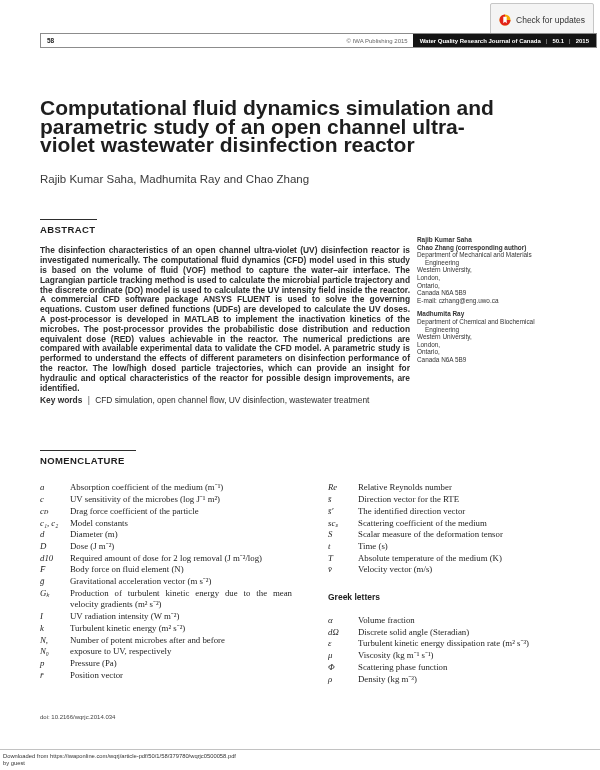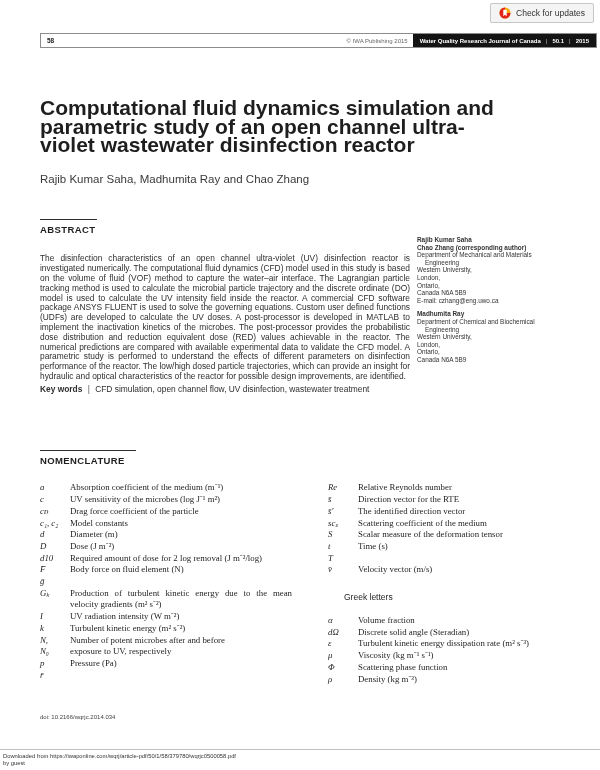--- a/index.html
+++ b/index.html
@@ -2,21 +2,21 @@
 <html><head>
 <meta charset="utf-8">
 <style>
   * { margin:0; padding:0; box-sizing:border-box; }
   html,body { background:#fff; }
   body { font-family:"Liberation Sans", sans-serif; color:#222; }
   .page { position:relative; width:600px; height:770px; background:#fff; overflow:hidden; margin:0 auto; }
 
   
   .check-btn { position:absolute; top:3px; right:6px; display:flex; align-items:center; gap:5px;
-    background:#f4f4f4; border:1px solid #c6c6c6; border-radius:2px; padding:3px 8px;
+    background:#f4f4f4; border:1px solid #c6c6c6; border-radius:2px; padding:10px 8px;
     font-size:8.5px; color:#333; cursor:pointer; }
   .check-btn svg { display:block; }
 
   
   .header-bar { position:absolute; top:33px; left:40px; width:557px; height:15px;
     border:1px solid #8c8c8c; display:flex; align-items:stretch; background:#fff; }
   .page-num { align-self:center; padding-left:6px; font-size:6.5px; font-weight:bold; color:#222; }
   .header-spacer { flex:1; }
   .copyright { align-self:center; font-size:6px; color:#666; margin-right:5px; }
   .journal-badge { background:#141414; color:#fff; display:flex; align-items:center; gap:5px;
@@ -27,21 +27,21 @@
   .title-block { position:absolute; top:99px; left:40px; width:462px; }
   .article-title { font-size:21px; line-height:18.5px; font-weight:bold; color:#1e1e1e; }
   .article-authors { margin-top:18px; font-size:11.5px; color:#3a3a3a; }
 
   .rule { height:1.4px; background:#2e2e2e; margin-bottom:4px; }
 
   
   .abstract { position:absolute; top:219px; left:40px; width:370px; }
   .abstract .rule { width:57px; }
   .section-heading { font-size:9.5px; font-weight:bold; letter-spacing:.4px; color:#1e1e1e; }
-  .abs-text { margin-top:19px; font-size:8.4px; line-height:9.8px; text-align:justify; color:#2e2e2e; }
+  .abs-text { margin-top:11px; font-size:8.4px; line-height:9.8px; text-align:justify; color:#2e2e2e;font-weight:bold; }
   .keywords { margin-top:3px; font-size:8.4px; line-height:9.8px; color:#2e2e2e; }
   .kw-label { font-weight:bold; }
   .kw-sep { padding:0 3px; color:#555; }
 
   
   .affils { position:absolute; top:236px; left:417px; width:180px;
     font-size:6.4px; line-height:7.6px; color:#333; }
   .affils .s-b { font-weight:bold; }
   .affils .s-i { padding-left:8px; }
   .affils .s-gap { height:6px; }
@@ -50,22 +50,22 @@
   .nomenclature { position:absolute; top:450px; left:40px; width:557px; }
   .nomenclature .rule { width:96px; }
   .nom-cols { display:flex; margin-top:16px; }
   .nom-col-left { width:252px; flex:none; }
   .nom-col-right { flex:1; padding-left:36px; }
   .nom-row { display:flex; font-family:"Liberation Serif", serif; font-size:8.8px;
     line-height:11.7px; color:#1f1f1f; }
   .nom-sym { width:30px; flex:none; font-style:italic; }
   .nom-def { flex:1; }
   .nom-col-left .nom-def { text-align:justify; }
-  .greek-heading { font-family:"Liberation Sans", sans-serif; font-size:8.5px; font-weight:normal;
-    color:#1e1e1e; margin:16px 16px 13px; }
+  .greek-heading { font-family:"Liberation Sans", sans-serif; font-size:8.5px; font-weight:bold;
+    color:#1e1e1e; margin:16px 0 13px; }
 
   .doi { position:absolute; top:714px; left:40px; font-size:6px; color:#444; }
 
   
   .footer { position:absolute; left:0; bottom:0; width:600px; border-top:1px solid #c2c2c2;
     padding:3px 0 3px 3px; font-size:5.8px; line-height:7px; color:#333; }
 </style>
 </head>
 <body>
 
@@ -190,20 +190,21 @@
             <span class="nom-def">Required amount of dose for 2 log removal (J m⁻²/log)</span>
           </div>
 
           <div class="nom-row">
             <span class="nom-sym">F̄</span>
             <span class="nom-def">Body force on fluid element (N)</span>
           </div>
 
           <div class="nom-row">
             <span class="nom-sym">ḡ</span>
+            <span class="nom-def">Gravitational acceleration vector (m s⁻²)</span>
           </div>
 
           <div class="nom-row">
             <span class="nom-sym">Gₖ</span>
             <span class="nom-def">Production of turbulent kinetic energy due to the mean velocity gradients (m² s⁻²)</span>
           </div>
 
           <div class="nom-row">
             <span class="nom-sym">I</span>
             <span class="nom-def">UV radiation intensity (W m⁻²)</span>
@@ -224,20 +225,21 @@
             <span class="nom-def">exposure to UV, respectively</span>
           </div>
 
           <div class="nom-row">
             <span class="nom-sym">p</span>
             <span class="nom-def">Pressure (Pa)</span>
           </div>
 
           <div class="nom-row">
             <span class="nom-sym">r̄</span>
+            <span class="nom-def">Position vector</span>
           </div>
 
       </div>
       <div class="nom-col-right">
         <div>
 
             <div class="nom-row">
               <span class="nom-sym">Re</span>
               <span class="nom-def">Relative Reynolds number</span>
             </div>
@@ -262,20 +264,21 @@
               <span class="nom-def">Scalar measure of the deformation tensor</span>
             </div>
 
             <div class="nom-row">
               <span class="nom-sym">t</span>
               <span class="nom-def">Time (s)</span>
             </div>
 
             <div class="nom-row">
               <span class="nom-sym">T</span>
+              <span class="nom-def">Absolute temperature of the medium (K)</span>
             </div>
 
             <div class="nom-row">
               <span class="nom-sym">v̄</span>
               <span class="nom-def">Velocity vector (m/s)</span>
             </div>
 
         </div>
         <div class="greek-heading">Greek letters</div>
         <div>

